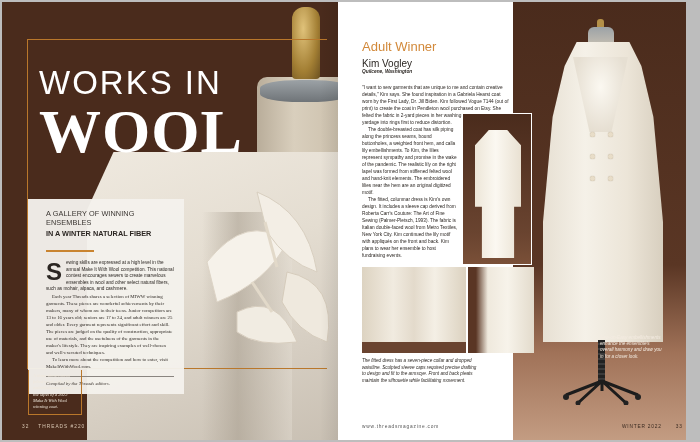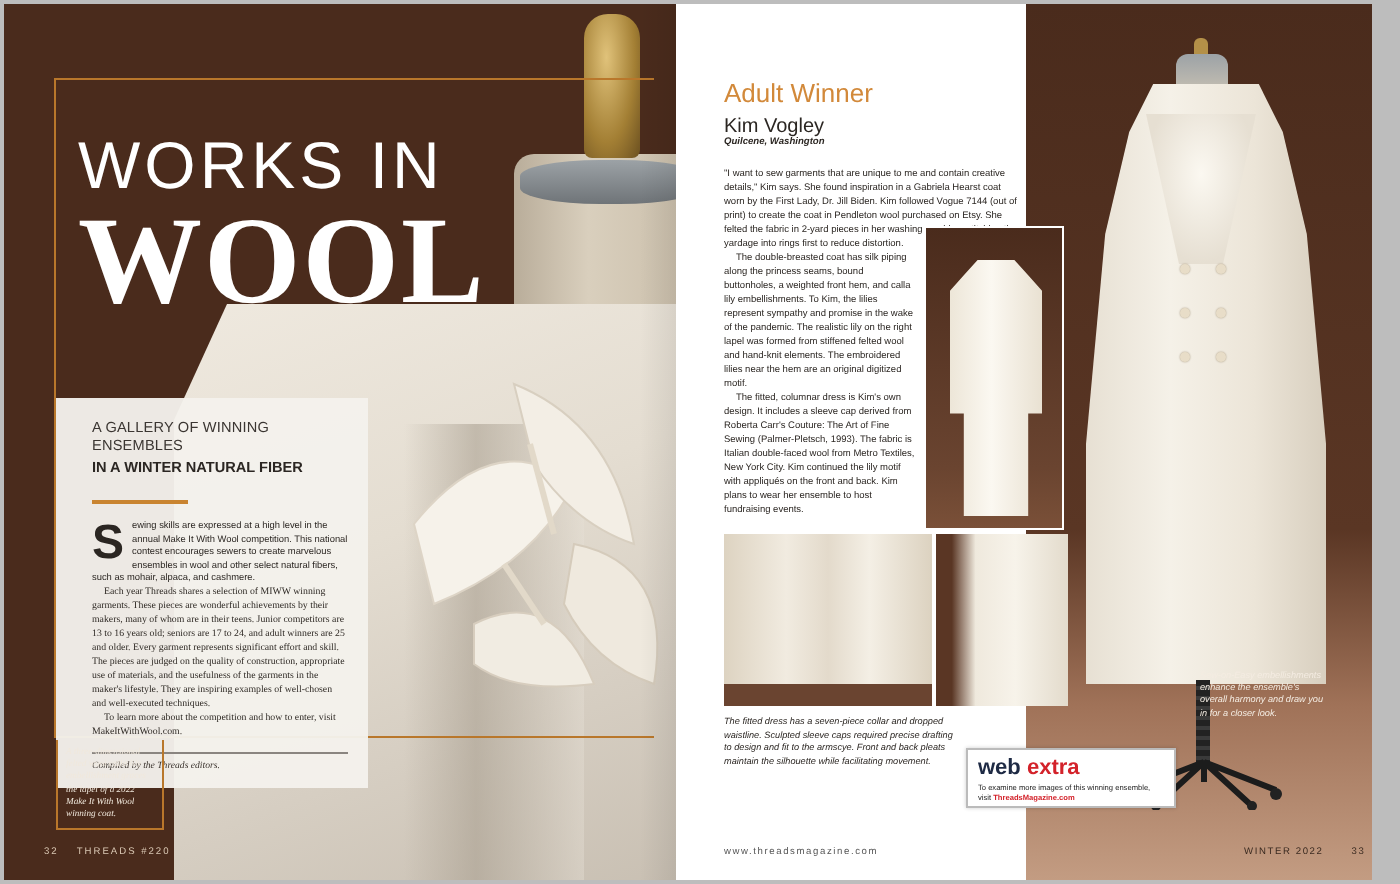--- a/index.html
+++ b/index.html
@@ -193,30 +193,20 @@
     <div class="inset-dress">
       <div class="inset-dress-body"></div>
     </div>
 
     <div class="detail-1"></div>
     <div class="detail-1-bottom"></div>
     <div class="detail-2"></div>
 
     <div class="caption-bottom">The fitted dress has a seven-piece collar and dropped waistline. Sculpted sleeve caps required precise drafting to design and fit to the armscye. Front and back pleats maintain the silhouette while facilitating movement.</div>
 
-    <div class="web-extra">
-      <div class="we-title">
-        <span class="we-web">web</span>
-        <span class="we-extra">extra</span>
-      </div>
-      <div class="we-text">
-        <span>To examine more images of this winning ensemble, visit</span>
-        <span class="we-link">ThreadsMagazine.com</span>
-      </div>
-    </div>
 
     <div class="caption-right">Sew-on-Easy embellishments enhance the ensemble's overall harmony and draw you in for a closer look.</div>
 
     <div class="url">www.threadsmagazine.com</div>
     <div class="folio-right">
       <span>WINTER 2022</span><span>33</span>
     </div>
   </div>
 </div>
 

